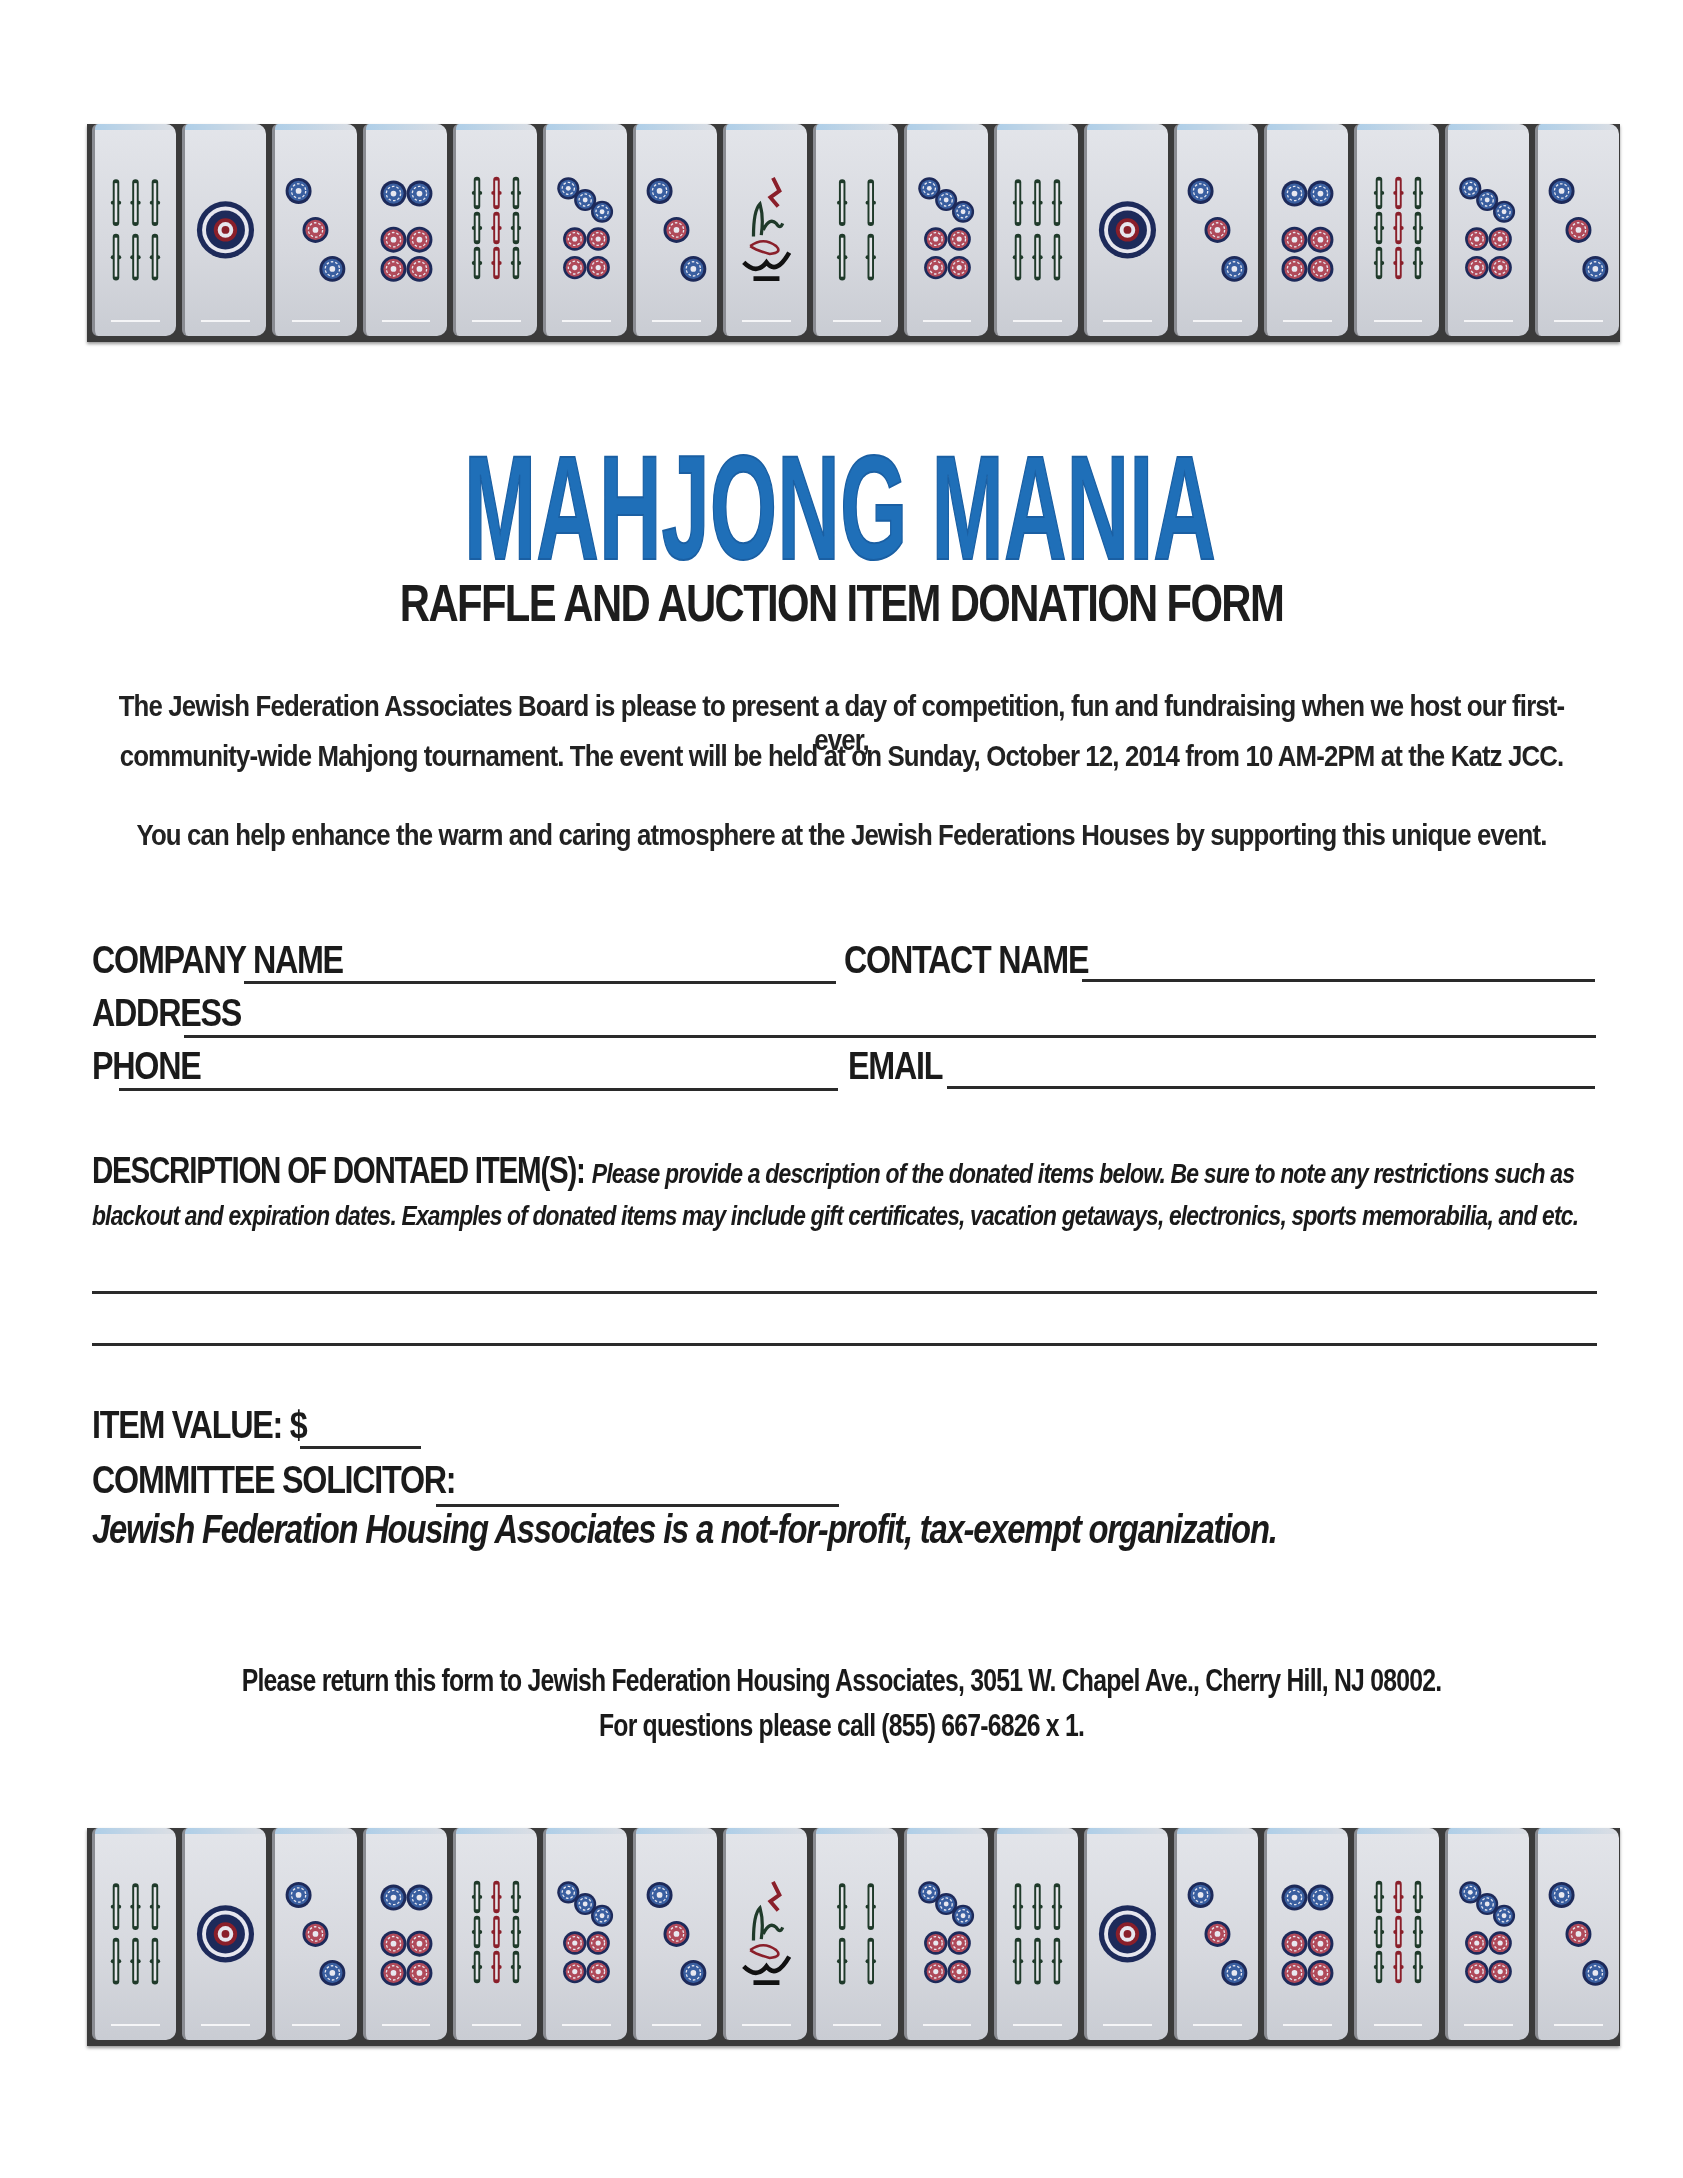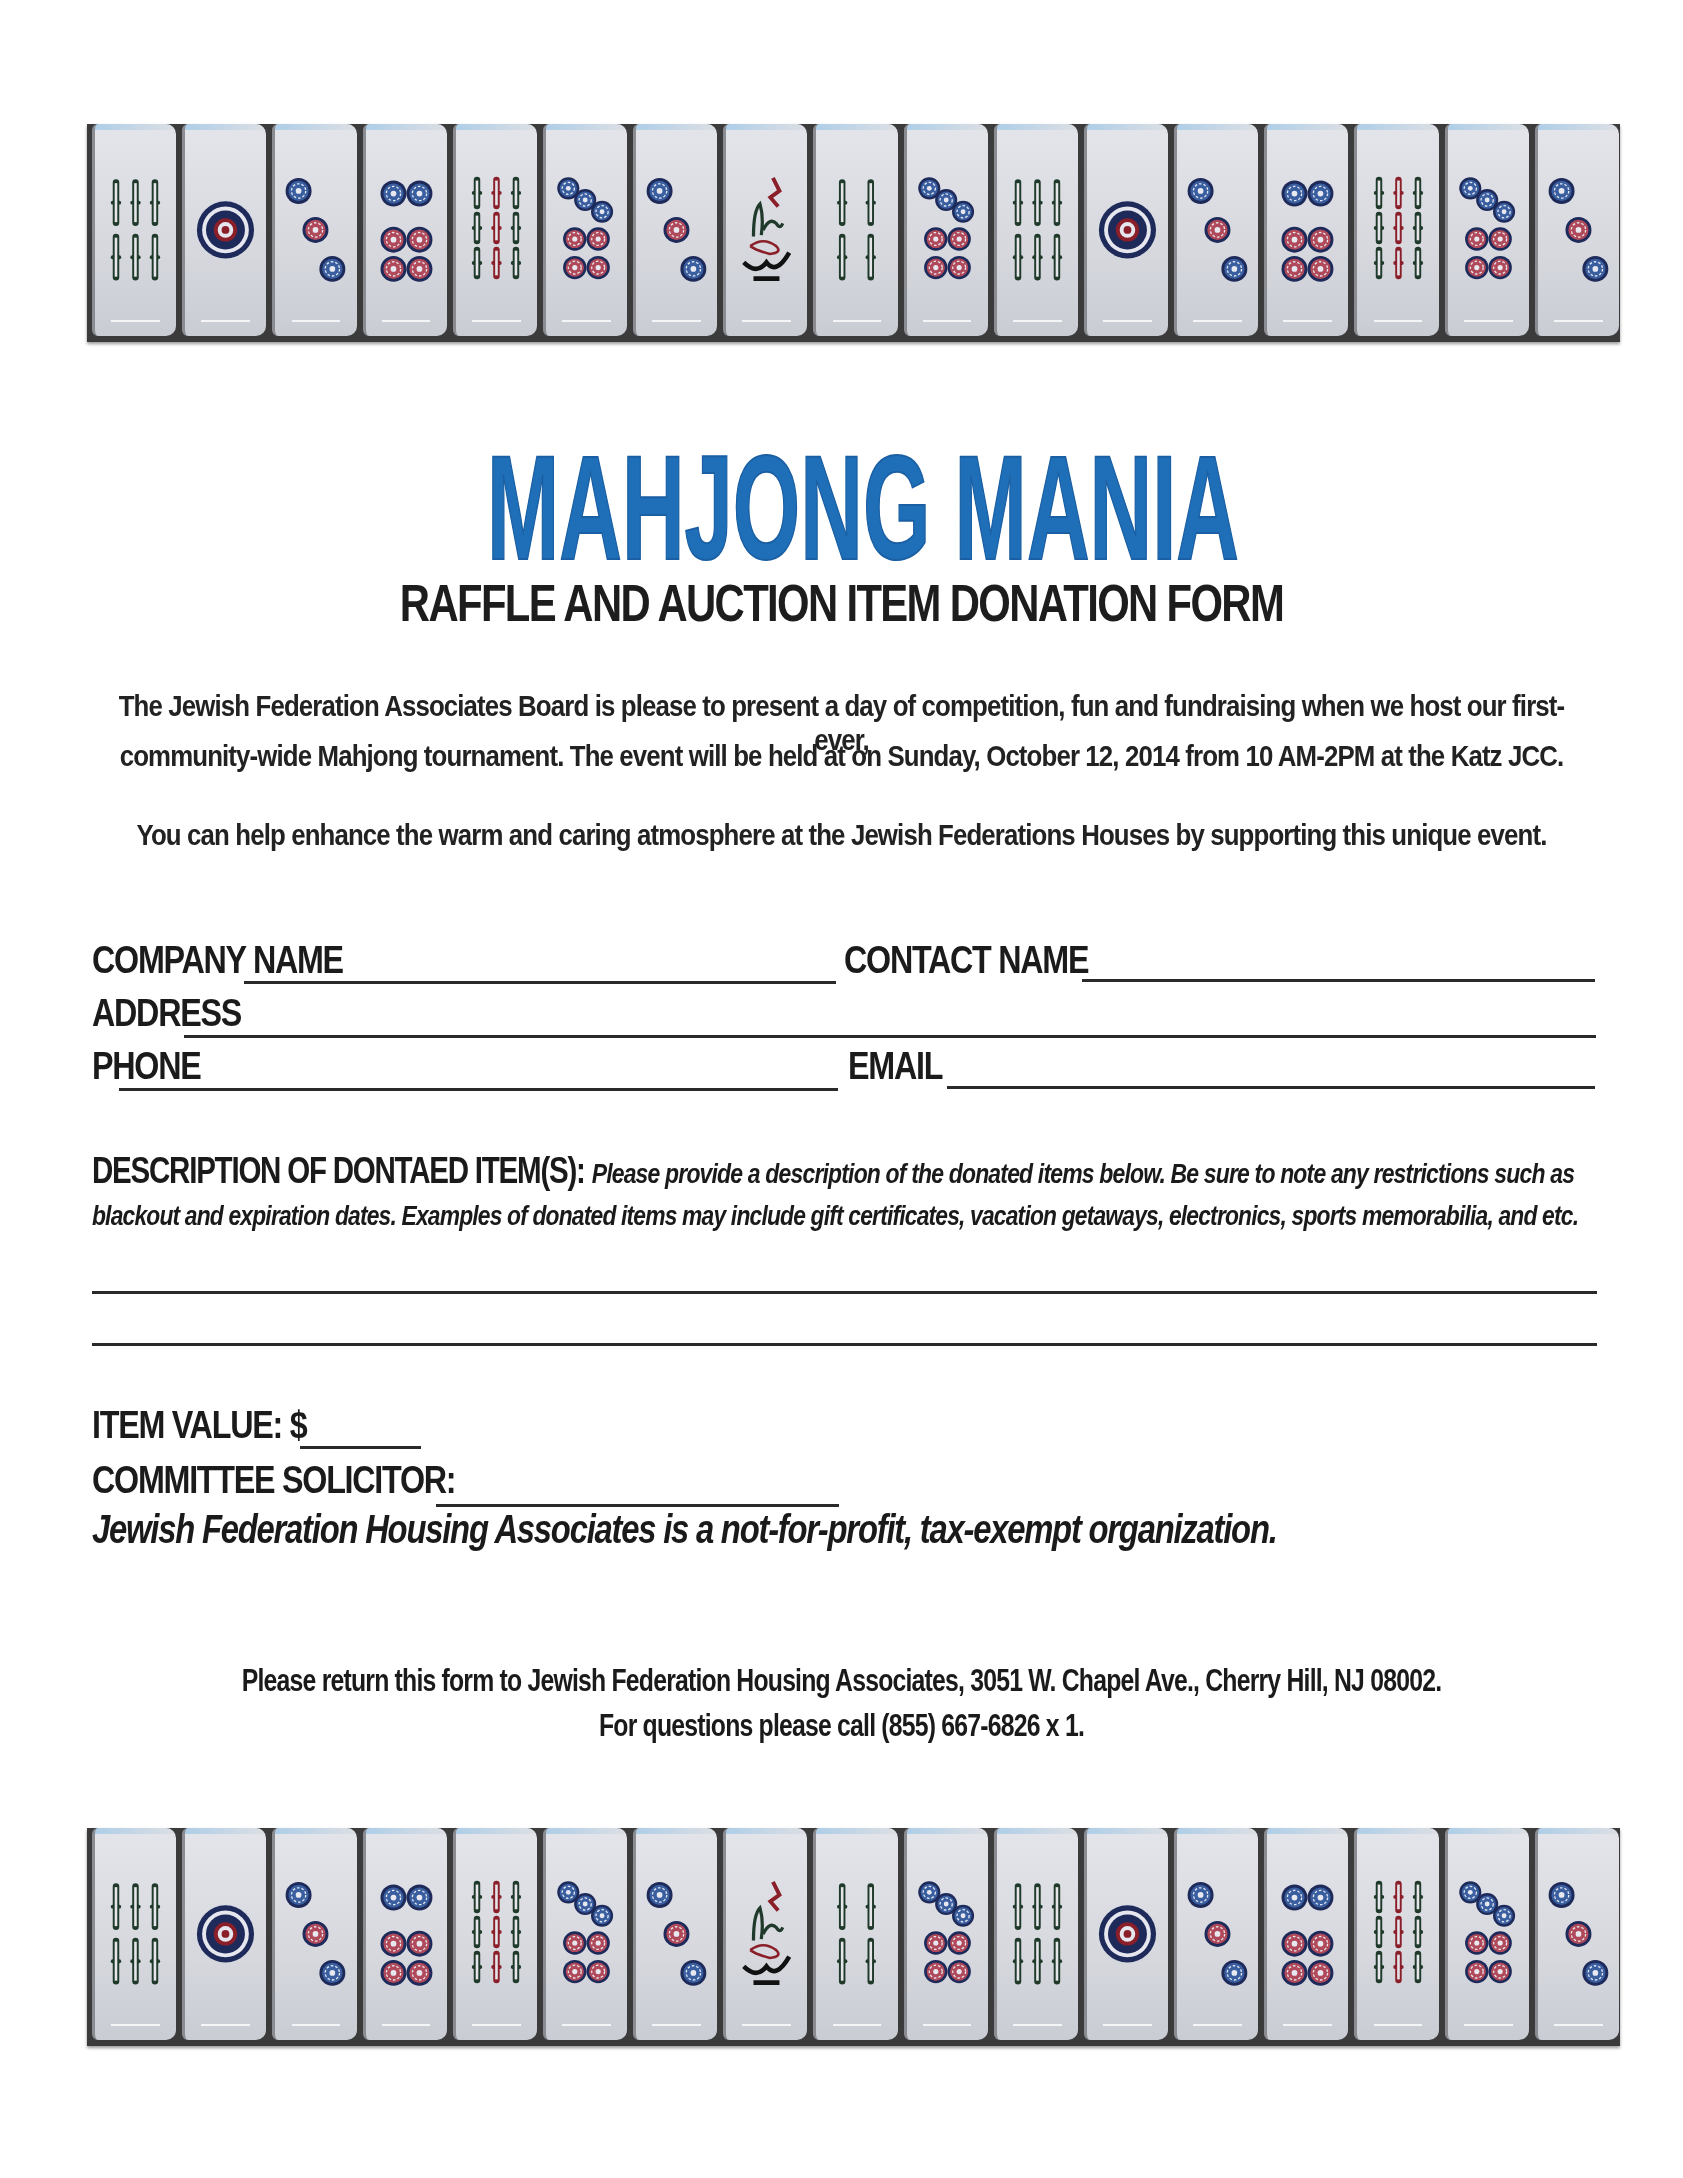--- a/index.html
+++ b/index.html
@@ -12,21 +12,21 @@
            background:#3b3b3b; box-shadow: 0 2px 3px rgba(0,0,0,0.4); }
   .tile { position:relative; flex:1 1 0; margin:0 1px 6px 1px; margin-left:5px;
           background:linear-gradient(180deg,#e3e5ea 0%,#d6d8de 60%,#c9ccd3 100%);
           border-radius:6px 10px 10px 6px; border-left:3px solid #8a8c92;
           display:flex; align-items:center; justify-content:center; overflow:hidden; }
   .tile::after { content:""; position:absolute; bottom:14px; left:20%; width:60%; height:2px; background:#f5f5f7; }
   .tile::before { content:""; position:absolute; top:0; left:0; right:0; height:6px; background:linear-gradient(90deg,#7ab8e6,#d7d9de); opacity:0.5; }
   .tile svg { width:80%; height:82%; }
 
   
-  .title { position:absolute; left:485px; top:361px; width:757px; height:208px; }
+  .title { position:absolute; left:462px; top:361px; width:757px; height:208px; }
   .title svg { width:100%; height:100%; }
   .subtitle { left:0; width:1683px; top:574px; text-align:center; font-size:51px; font-weight:bold;
               letter-spacing:-2px; transform:scaleX(0.82); transform-origin:center; color:#1d1d1d; }
 
   .para { left:0; width:1683px; text-align:center; font-size:30px; font-weight:bold; letter-spacing:-1px;
           transform:scaleX(0.86); transform-origin:center; color:#222; }
 
   .lbl { font-size:38px; font-weight:bold; letter-spacing:-1.5px; color:#1b1b1b;
          transform:scaleX(0.85); transform-origin:left center; white-space:nowrap; }
   .line { position:absolute; height:3px; background:#2a2a2a; }

